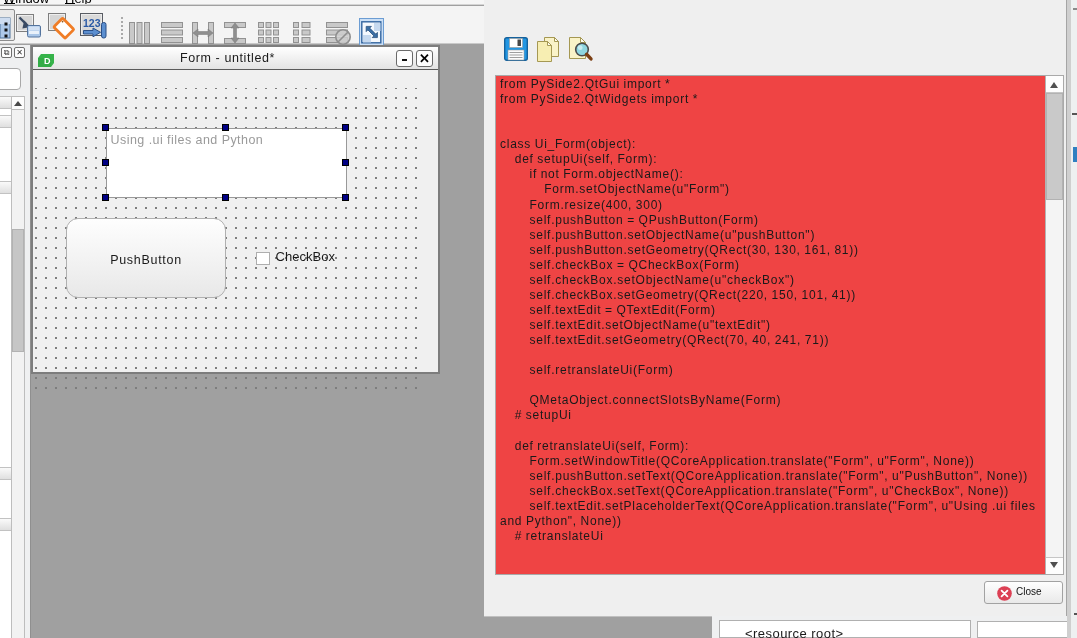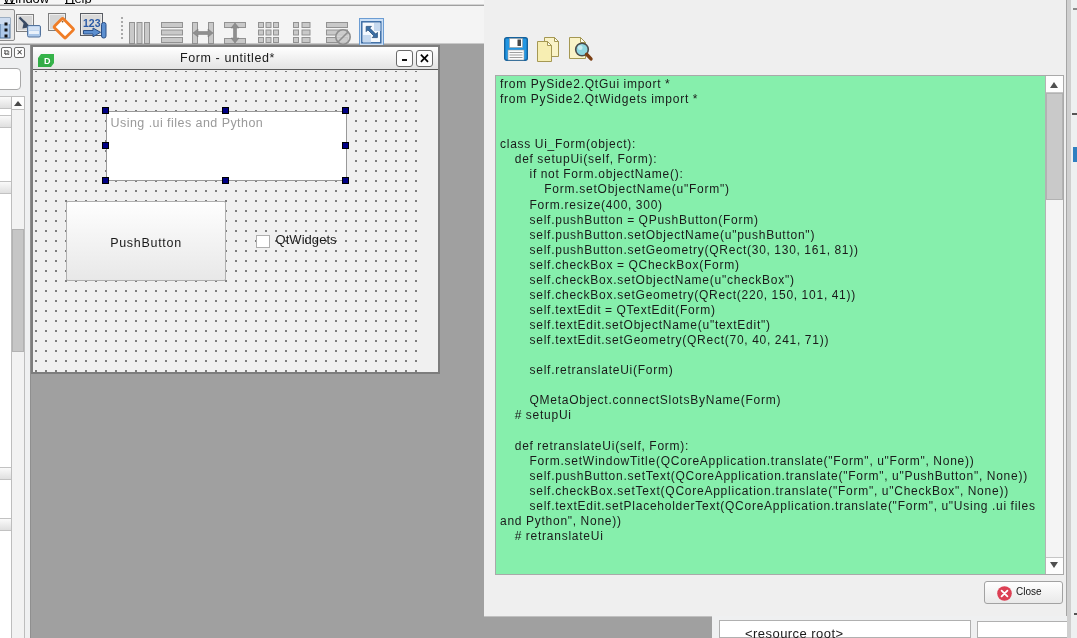--- a/index.html
+++ b/index.html
@@ -158,29 +158,29 @@
         <polygon points="0,4 13,4 13,13 0,13" fill="#2ba03e" opacity="0.35"></polygon>
         <text x="6" y="10" font-size="9" font-weight="bold" fill="#fff" font-family="Liberation Sans">D</text>
       </svg>
     </div>
     <div class="abs" style="left:-8px;top:4px;width:405px;text-align:center;font-size:12.5px;letter-spacing:0.6px;color:#1a1a1a;">Form - untitled*</div>
     <div class="abs" style="left:363px;top:3px;width:17px;height:17px;border:1px solid #6a6a6a;border-radius:3px;background:#fdfdfd;">
       <div class="abs" style="left:5px;top:8px;width:5px;height:2px;background:#111;"></div>
     </div>
     <div class="abs" style="left:383px;top:3px;width:17px;height:17px;border:1px solid #6a6a6a;border-radius:3px;background:#fdfdfd;font-size:13px;font-weight:bold;color:#000;text-align:center;line-height:16px;">✕</div>
   </div>
-  <div class="abs" id="fcontent" style="left:0;top:24px;width:388px;height:301px;background-image:radial-gradient(circle, #7d7d7d 0.75px, transparent 1px);background-size:10px 10px;background-position:-2px -5px;">
+  <div class="abs" id="fcontent" style="left:0;top:41px;width:388px;height:301px;background-image:radial-gradient(circle, #7d7d7d 0.75px, transparent 1px);background-size:10px 10px;background-position:-2px -5px;">
 
     <div class="abs" style="left:73px;top:40px;width:241px;height:70px;background:#fff;border:1px solid #999;"></div>
     <div class="abs" style="left:77.5px;top:44.5px;font-size:12.5px;letter-spacing:0.45px;color:#9a9a9a;">Using .ui files and Python</div>
 
-    <div class="abs" style="left:33px;top:130px;width:160px;height:80px;border:1px solid #b0b0b0;border-radius:2px;background:linear-gradient(#fefefe,#e8e8e8);text-align:center;font-size:12.5px;color:#1a1a1a;line-height:82px;letter-spacing:0.7px;">PushButton</div>
+    <div class="abs" style="left:33px;top:130px;width:160px;height:80px;border:1px solid #b0b0b0;border-radius:12px;background:linear-gradient(#fefefe,#e8e8e8);text-align:center;font-size:12.5px;color:#1a1a1a;line-height:82px;letter-spacing:0.7px;">PushButton</div>
 
     <div class="abs" style="left:223px;top:163.5px;width:14px;height:13px;background:#fff;border:1px solid #aeaeae;"></div>
-    <div class="abs" style="left:242.5px;top:161px;font-size:13px;letter-spacing:0.05px;color:#1a1a1a;">QtWidgets</div>
+    <div class="abs" style="left:242.5px;top:161px;font-size:13px;letter-spacing:0.05px;color:#1a1a1a;">CheckBox</div>
 
     <div class="abs" style="left:69px;top:36px;width:7px;height:7px;background:#000084;border:1px solid #000;"></div>
     <div class="abs" style="left:189px;top:36px;width:7px;height:7px;background:#000084;border:1px solid #000;"></div>
     <div class="abs" style="left:309px;top:36px;width:7px;height:7px;background:#000084;border:1px solid #000;"></div>
     <div class="abs" style="left:69px;top:71px;width:7px;height:7px;background:#000084;border:1px solid #000;"></div>
     <div class="abs" style="left:309px;top:71px;width:7px;height:7px;background:#000084;border:1px solid #000;"></div>
     <div class="abs" style="left:69px;top:106px;width:7px;height:7px;background:#000084;border:1px solid #000;"></div>
     <div class="abs" style="left:189px;top:106px;width:7px;height:7px;background:#000084;border:1px solid #000;"></div>
     <div class="abs" style="left:309px;top:106px;width:7px;height:7px;background:#000084;border:1px solid #000;"></div>
   </div>
@@ -206,21 +206,21 @@
     <path d="M11.5 4.5 L11.5 8.5 L15.5 8.5 Z" fill="#fffdf0" stroke="#a59853"></path>
   </svg>
   <svg class="abs" style="left:84px;top:37px;" width="26" height="25" viewBox="0 0 26 25">
     <path d="M1.5 0.5 L12.5 0.5 L17.5 5.5 L17.5 21.5 L1.5 21.5 Z" fill="#faf3c8" stroke="#a59853"></path>
     <path d="M12.5 0.5 L12.5 5.5 L17.5 5.5 Z" fill="#fffdf0" stroke="#a59853"></path>
     <circle cx="14" cy="12.5" r="6.3" fill="#8fd6e0" stroke="#4b4b4b" stroke-width="1.6"></circle>
     <circle cx="12.2" cy="10.7" r="2.4" fill="#c8ecf1"></circle>
     <line x1="18.6" y1="17.3" x2="23" y2="21.9" stroke="#7c3f14" stroke-width="3.4" stroke-linecap="round"></line>
   </svg>
 
-  <div class="abs" id="codearea" style="left:11px;top:75px;width:569px;height:500px;background:#86efac;border:1px solid #a9a9a9;">
+  <div class="abs" id="codearea" style="left:11px;top:75px;width:569px;height:500px;background:#ef4444;border:1px solid #a9a9a9;">
     <pre id="code" style="position:absolute;left:4px;top:1px;font-family:'Liberation Sans',sans-serif;font-size:12px;line-height:15.07px;letter-spacing:0.75px;word-spacing:-0.4px;color:#1a1a1a;">from PySide2.QtGui import *
 from PySide2.QtWidgets import *
 
 
 class Ui_Form(object):
     def setupUi(self, Form):
         if not Form.objectName():
             Form.setObjectName(u"Form")
         Form.resize(400, 300)
         self.pushButton = QPushButton(Form)

